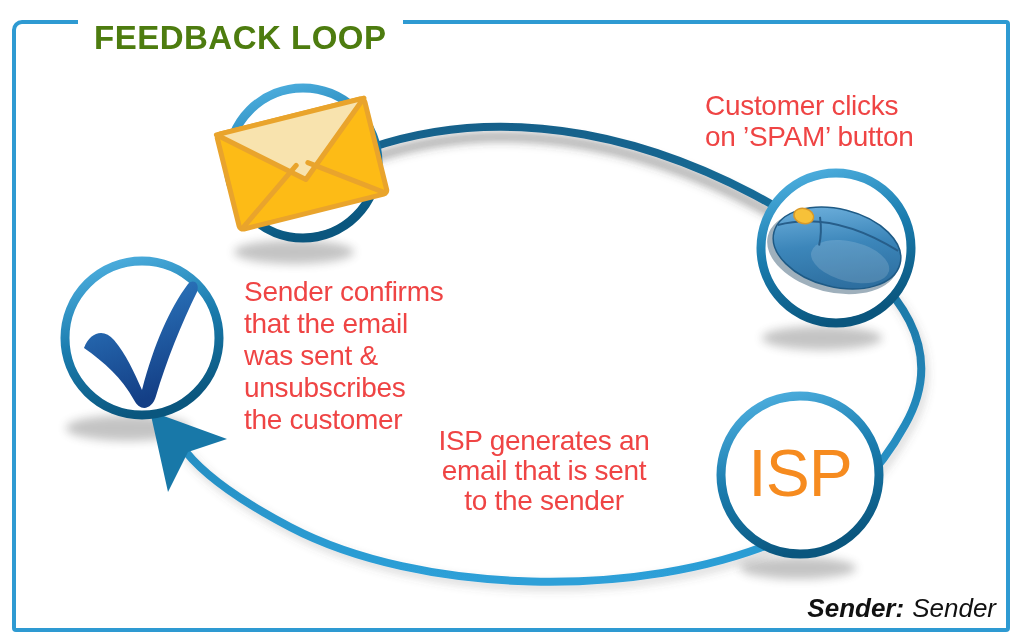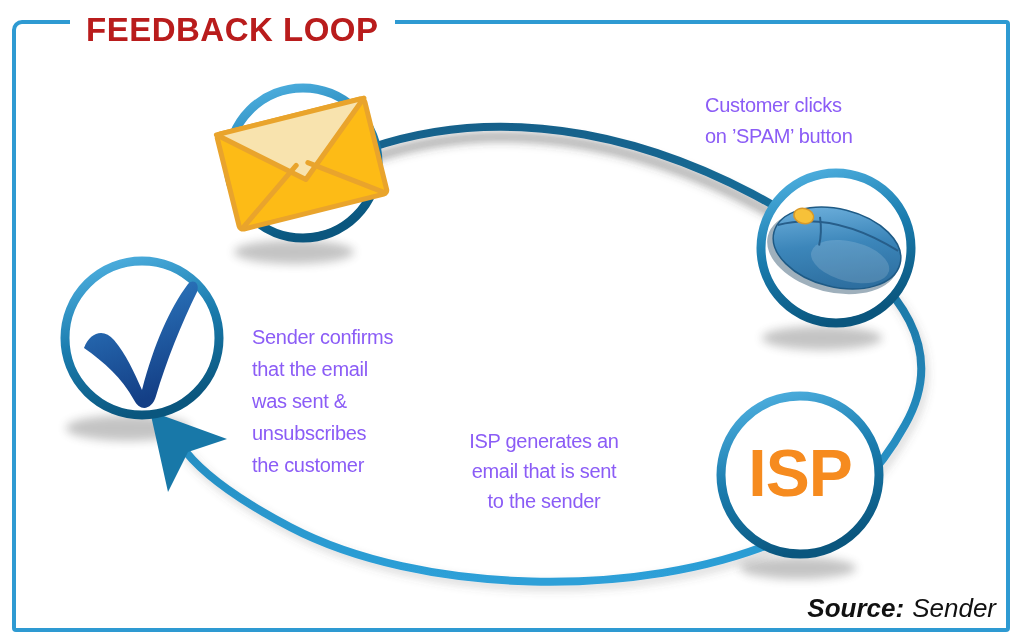--- a/index.html
+++ b/index.html
@@ -5,37 +5,37 @@
   html,body{margin:0;padding:0;background:#ffffff;}
   .stage{
     position:relative;width:1024px;height:640px;overflow:hidden;
     background:#ffffff;font-family:"Liberation Sans",sans-serif;
   }
   .frame{
     position:absolute;left:12px;top:20px;right:14px;bottom:8px;
     border:4px solid #2e9ad2;border-radius:10px 4px 4px 4px;
   }
   .title{
-    position:absolute;left:62px;top:4px;margin:8px;
+    position:absolute;left:62px;top:4px;margin:16px;
     background:#ffffff;padding:0 16px;
-    font-size:33px;font-weight:bold;letter-spacing:.5px;color:#b91c1c;
+    font-size:33px;font-weight:bold;letter-spacing:.5px;color:#4d7c0f;
     line-height:36px;
   }
   .art{position:absolute;left:0;top:0;}
   .lbl{
-    position:absolute;color:#8b5cf6;font-size:20px;line-height:32px;
+    position:absolute;color:#ef4444;font-size:28px;line-height:32px;
     white-space:pre-line;letter-spacing:-0.3px;
   }
   .lbl-spam{left:705px;top:90px;line-height:31px;}
   .lbl-email{left:418px;top:184px;line-height:31px;}
-  .lbl-sender{left:252px;top:276px;margin-top:45px;}
+  .lbl-sender{left:244px;top:276px;}
   .lbl-isp{left:404px;top:426px;width:280px;text-align:center;line-height:30px;}
   .isp-badge{
     position:absolute;left:800px;top:473px;transform:translate(-50%,-50%);
-    color:#f68b1f;font-size:66px;font-weight:bold;letter-spacing:-1px;
+    color:#f68b1f;font-size:66px;font-weight:normal;letter-spacing:-1px;
   }
   .source{
     position:absolute;right:28px;bottom:16px;
     font-size:26px;font-style:italic;color:#111111;
   }
   .source .src-label{font-weight:bold;margin-right:8px;}
 </style>
 </head>
 <body>
 
@@ -143,16 +143,16 @@
   <div class="lbl lbl-sender">Sender confirms
 that the email
 was sent &amp;
 unsubscribes
 the customer</div>
   <div class="lbl lbl-isp">ISP generates an
 email that is sent
 to the sender</div>
 
   <div class="source">
-    <span class="src-label">Source:</span><span class="src-value">Sender</span>
+    <span class="src-label">Sender:</span><span class="src-value">Sender</span>
   </div>
 
 </div>
 
 </body></html>

